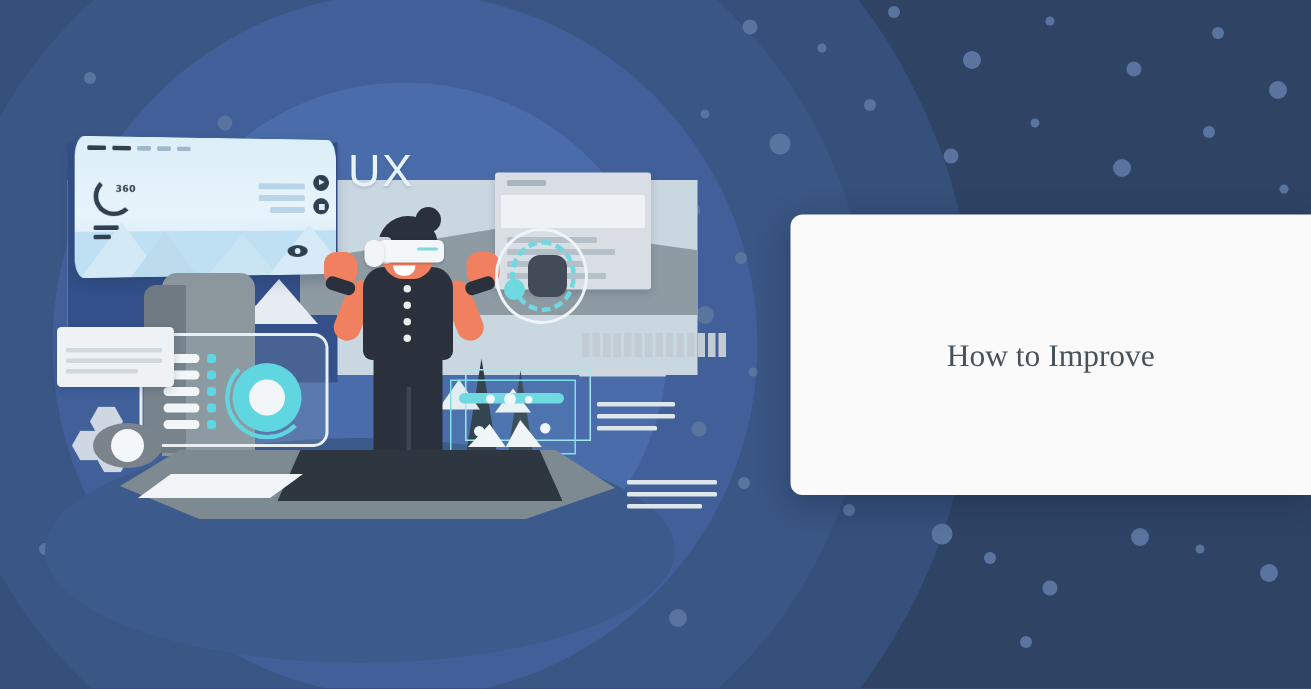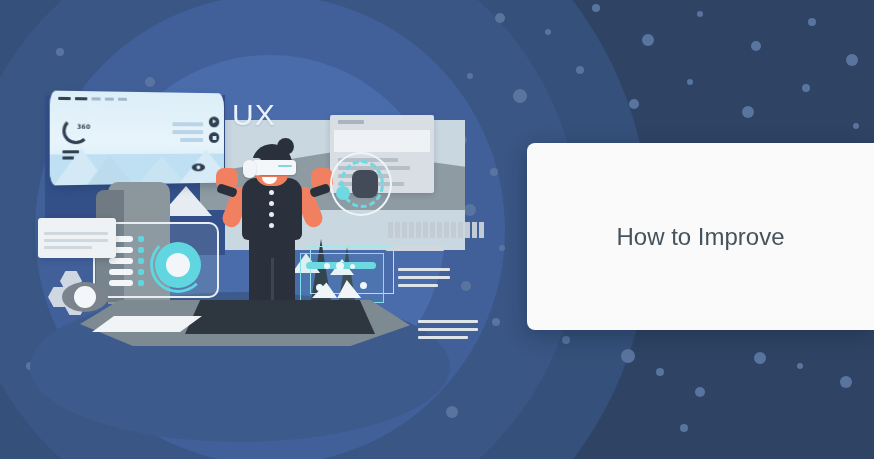--- a/index.html
+++ b/index.html
@@ -293,22 +293,22 @@
   .title-card {
     position:absolute; left:527px; top:143px; width:347px; height:187px;
     background:#fafafa;
     border-radius:8px 0 0 8px;
     box-shadow:0 6px 22px rgba(10,22,45,.30);
     display:flex; flex-direction:column;
     align-items:center; justify-content:center;
     padding:0 16px;
   }
   .title-line {
-    font-family:Liberation Sans, sans-serif;
-    font-size:24px; line-height:40px;
+    font-family:Liberation Serif, serif;
+    font-size:21px; line-height:40px;
     color:#46535c; text-align:left; white-space:nowrap;
   }
   .title-line b { font-weight:bold; color:#3c4850; }
 </style>
 </head>
 <body>
 
 <div class="banner">
 
   <div class="ring ring-1"></div>

